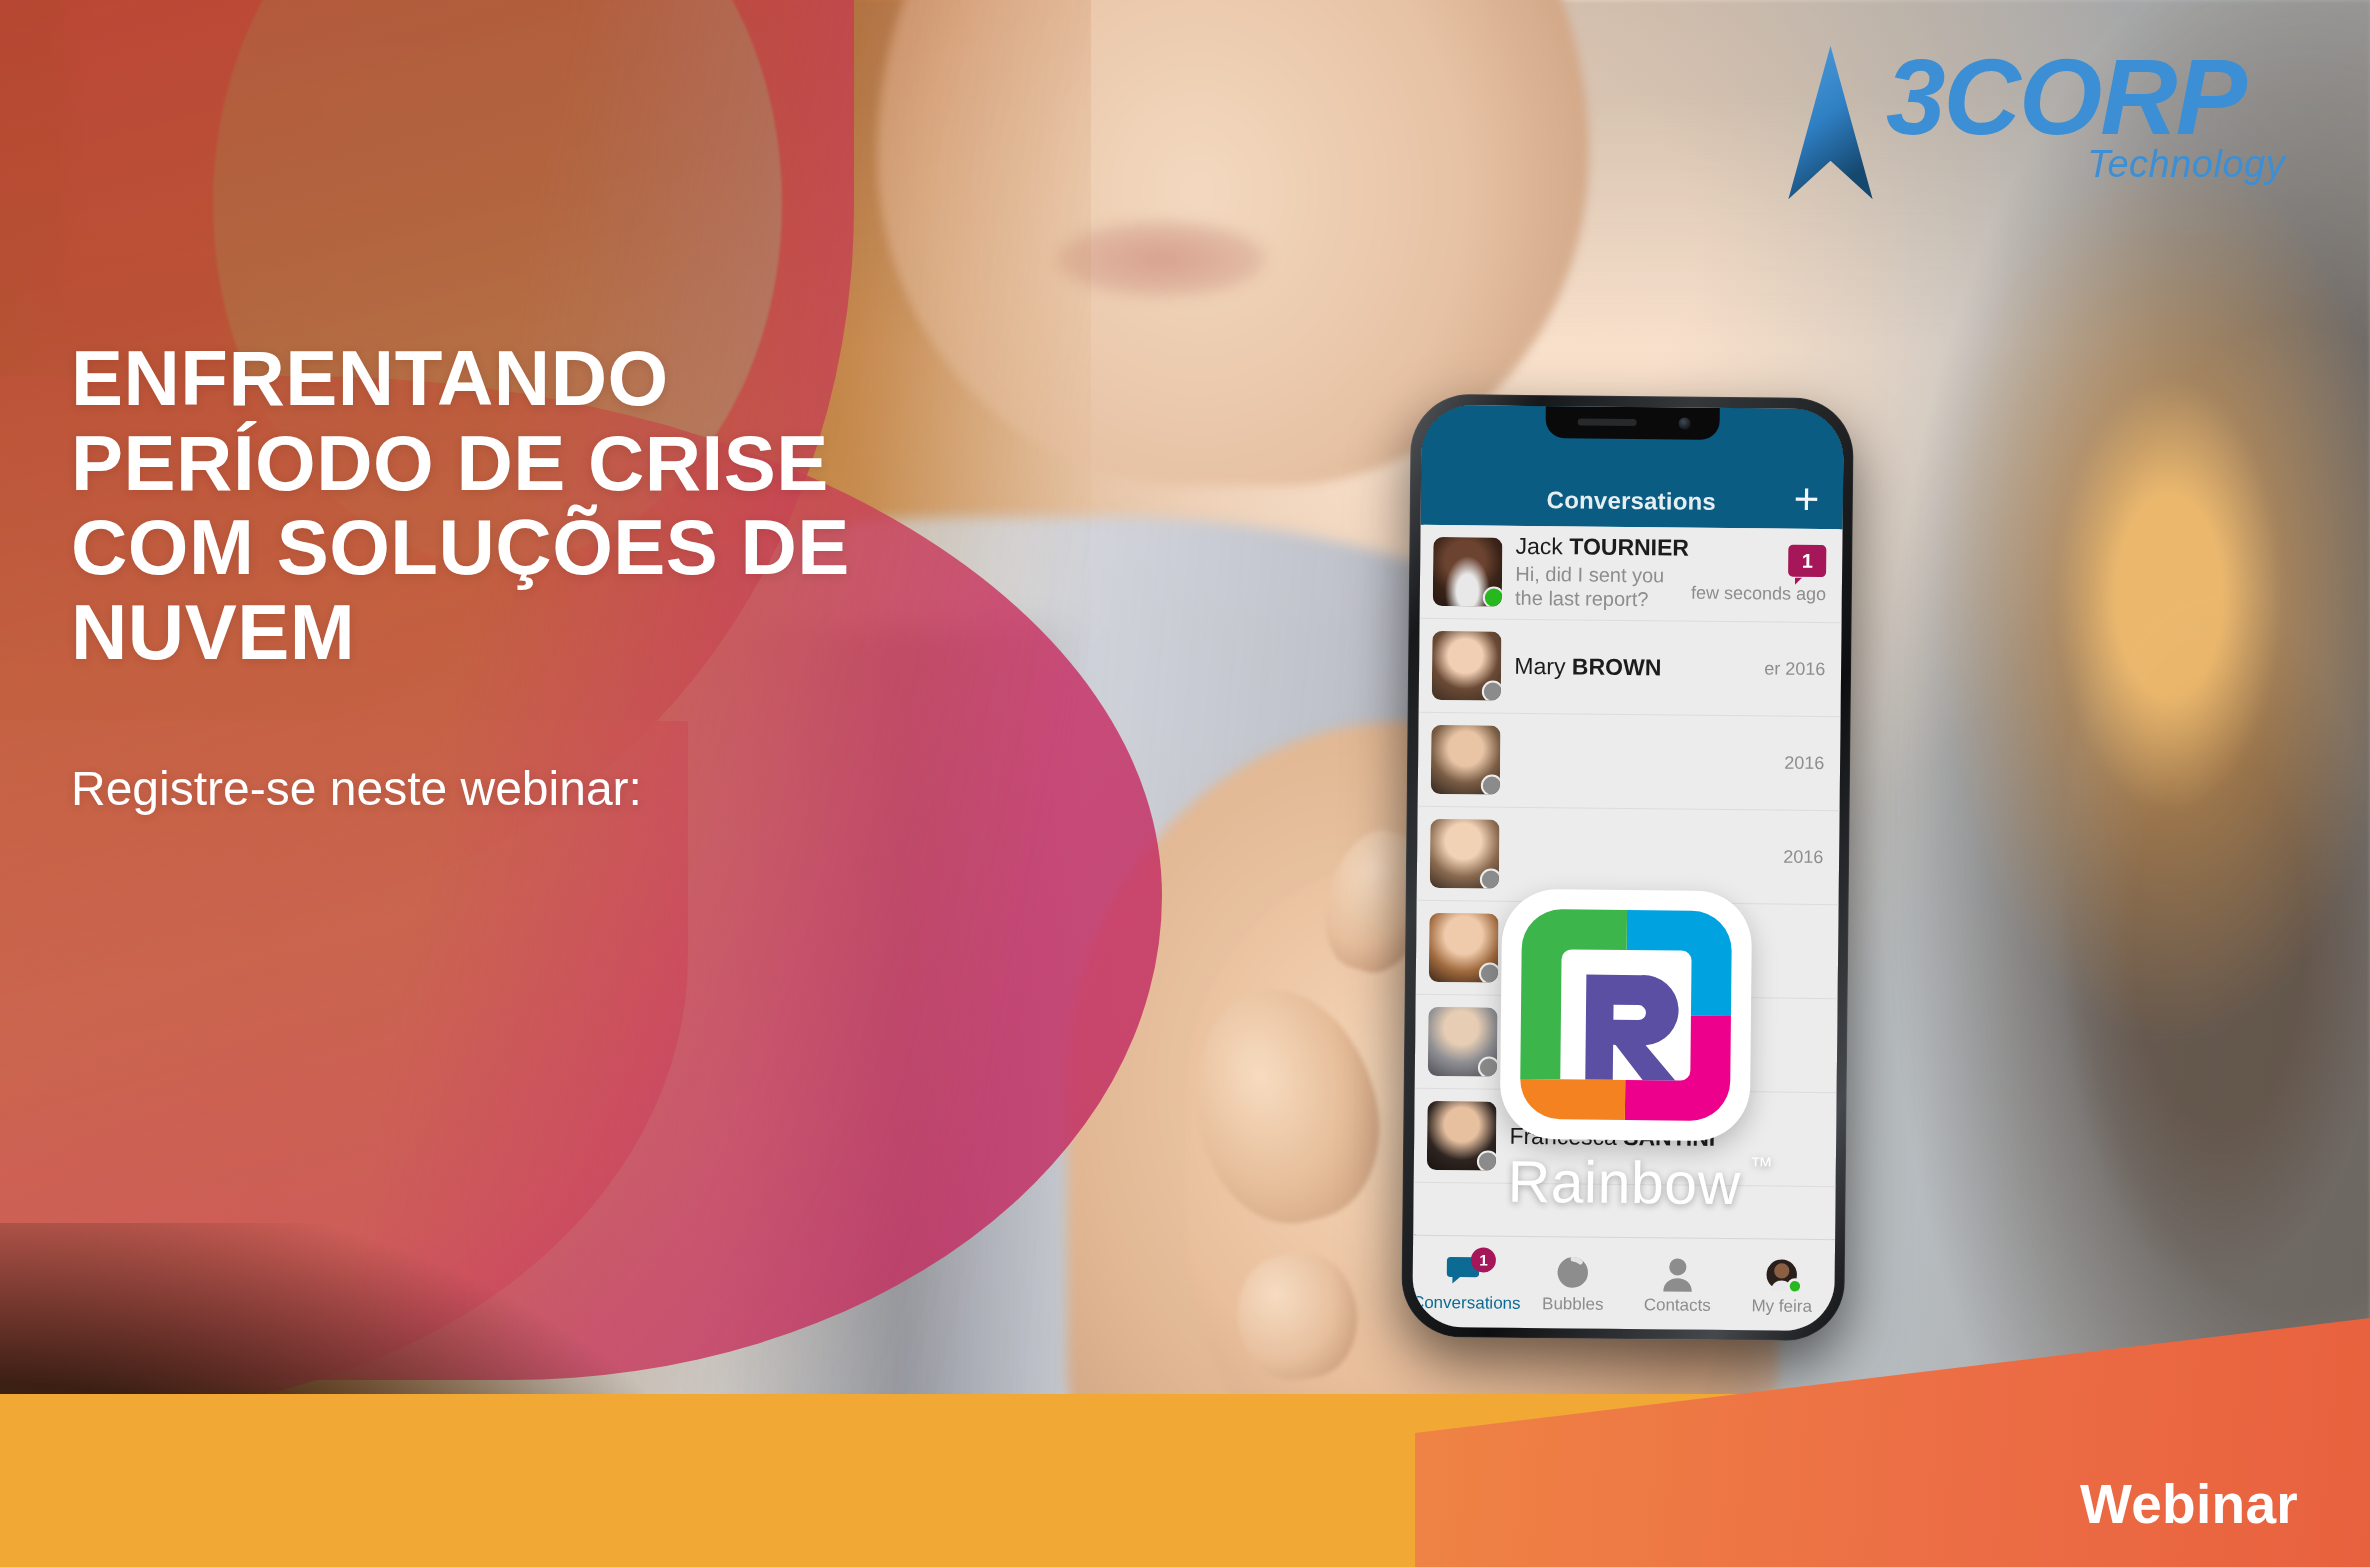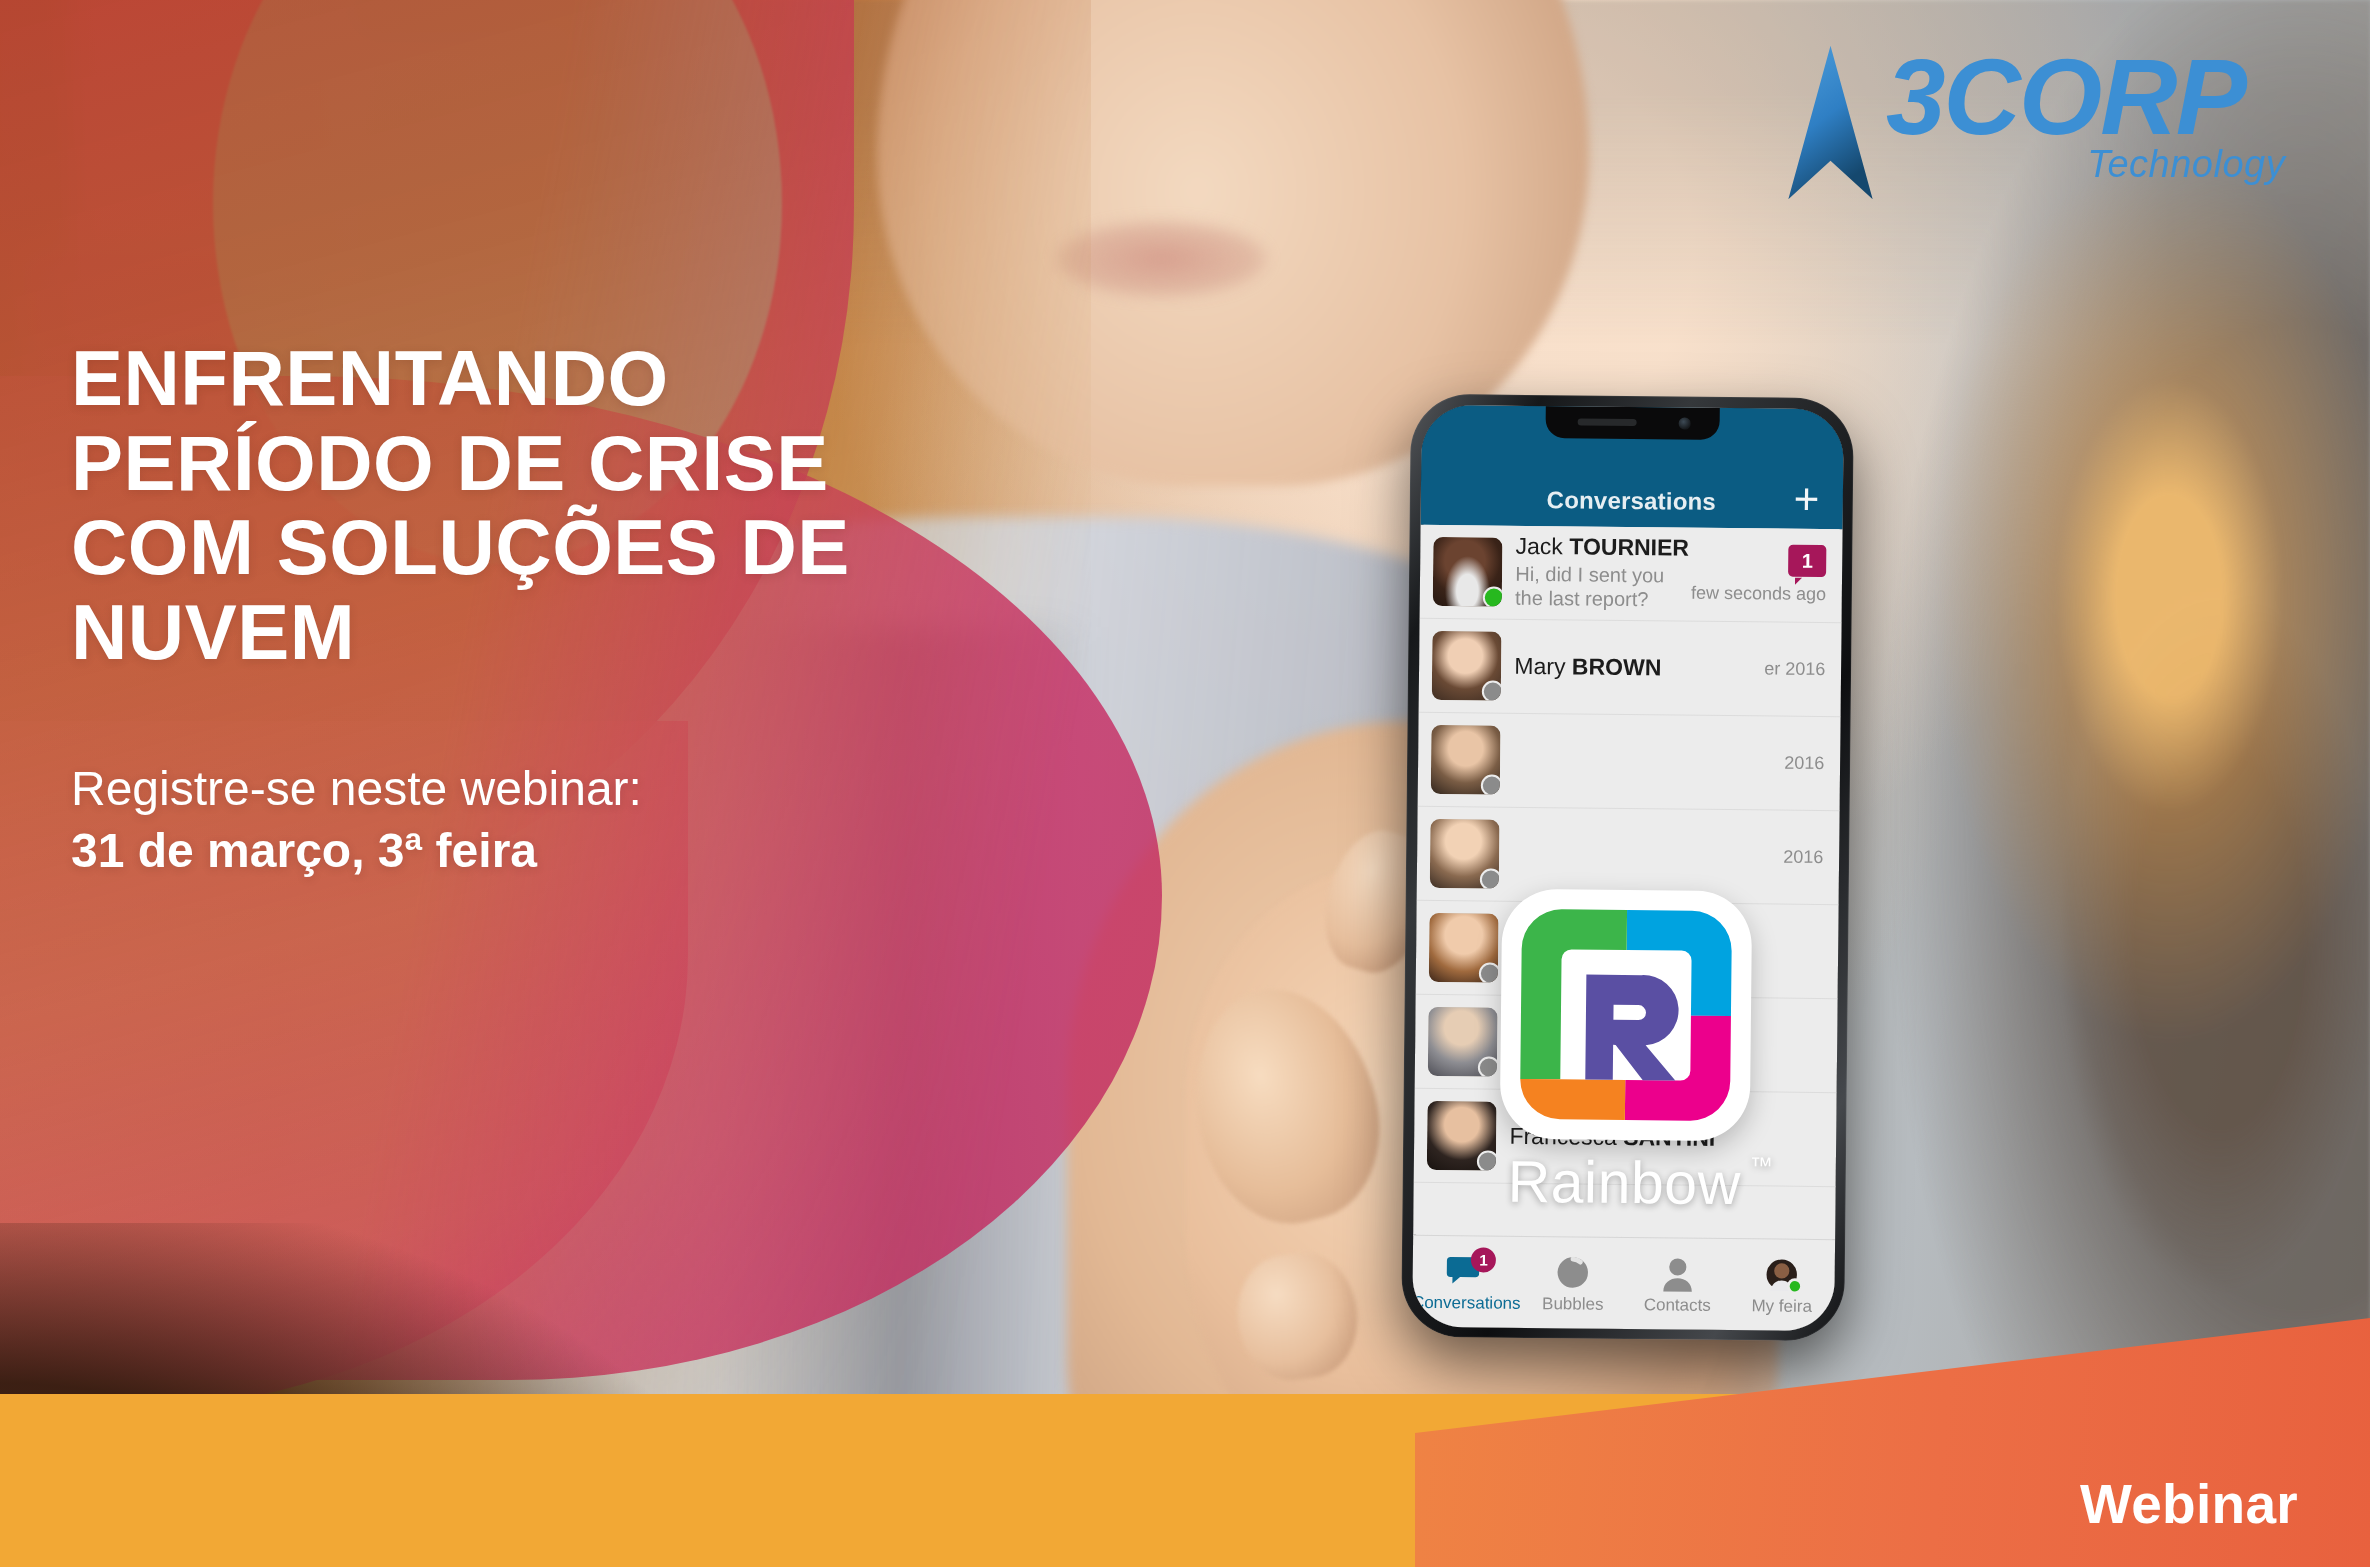--- a/index.html
+++ b/index.html
@@ -261,23 +261,20 @@
 
   <div class="copy">
     <h1 class="headline">
       <span>ENFRENTANDO</span>
       <span>PERÍODO DE CRISE</span>
       <span>COM SOLUÇÕES DE</span>
       <span>NUVEM</span>
     </h1>
     <div class="sub">
       <div class="sub-line">Registre-se neste webinar:</div>
-      <div class="sub-line">
-        <b>31 de março, 3ª feira</b>
-      </div>
     </div>
   </div>
 
   <div class="logo">
     <svg width="115" height="163" viewBox="0 0 120 170" style="position:absolute;left:0;top:3.8px;">
       <defs>
         <linearGradient id="arrG" x1="0" y1="0" x2="0.4" y2="1">
           <stop offset="0%" stop-color="#4f9fdc"></stop>
           <stop offset="55%" stop-color="#2f7fc4"></stop>
           <stop offset="100%" stop-color="#15486e"></stop>

